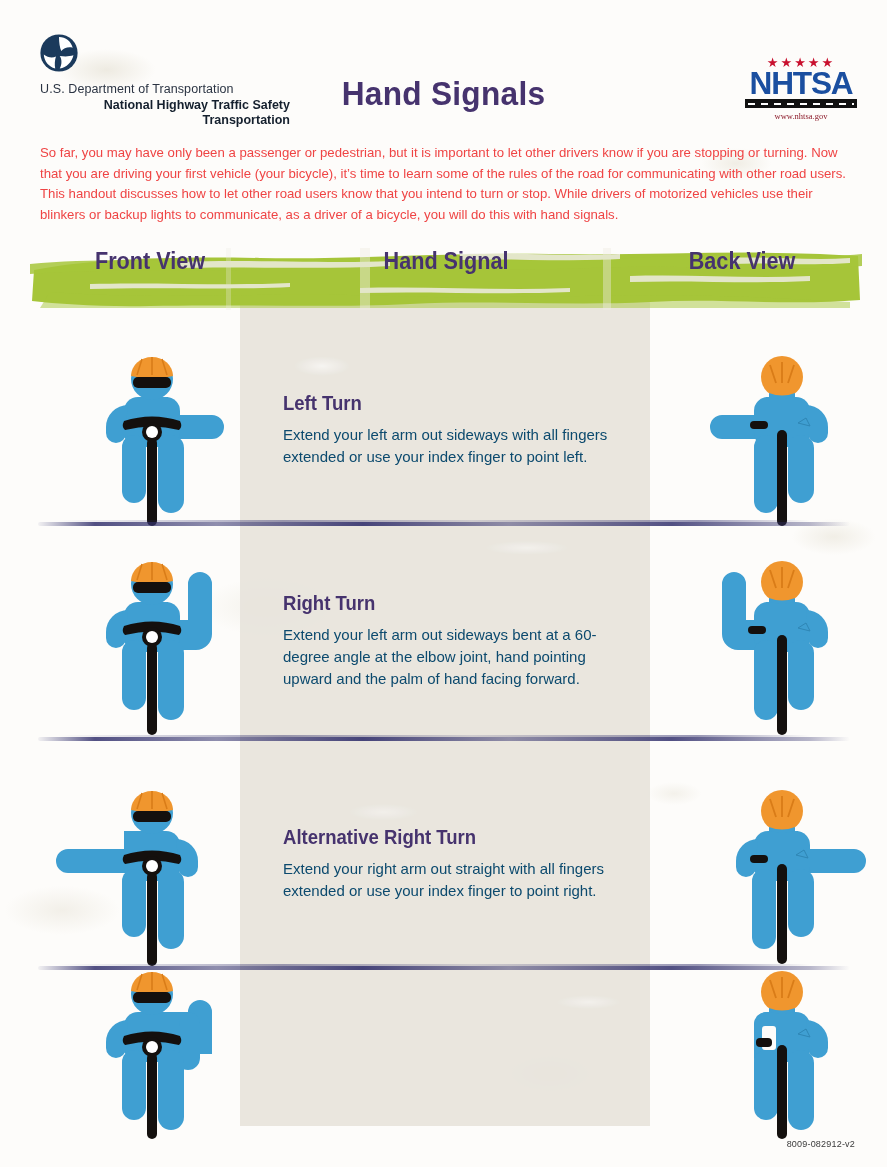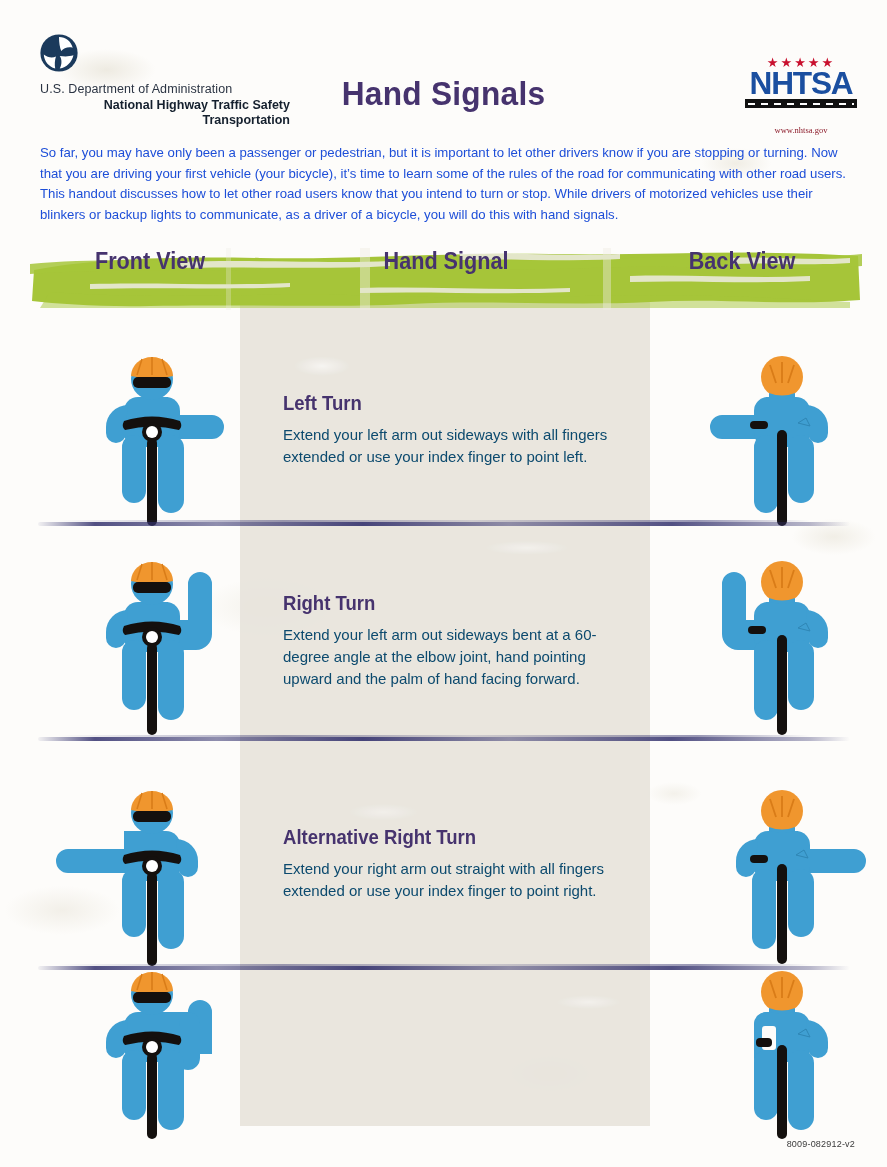--- a/index.html
+++ b/index.html
@@ -86,28 +86,28 @@
     transform: scaleX(1.02);
   }
   #nhtsa-road {
     height: 9px; background: #111111; margin-top: 1px; position: relative;
   }
   #nhtsa-road::after{
     content:""; position:absolute; left:3px; right:3px; top:3.5px; height:2px;
     background: repeating-linear-gradient(to right,#ffffff 0 7px, transparent 7px 13px);
   }
   #nhtsa-url {
-    text-align: center; font-size: 8.5px; color: #8c1b2a; margin-top: 17px;
+    text-align: center; font-size: 8.5px; color: #8c1b2a; margin-top: 3px;
     font-family: "Liberation Serif", serif;
   }
 
   
   #intro {
     position: absolute; left: 40px; top: 143px; width: 812px;
-    font-size: 13.2px; line-height: 1.56; color: #1d4ed8;
+    font-size: 13.2px; line-height: 1.56; color: #ef4444;
     font-family: "Liberation Sans", sans-serif;
   }
 
   
   #green-banner { position: absolute; left: 30px; top: 248px; width: 832px; height: 62px; }
   #banner-cols {
     position: absolute; left: 0; top: 0; width: 832px; height: 62px;
     display: flex; align-items: flex-start;
   }
   .col-head {
@@ -163,21 +163,21 @@
 <div id="header">
 
   <div id="dot-logo-block">
     <svg id="dot-seal" viewBox="0 0 100 100">
       <circle cx="50" cy="50" r="49" fill="#1b3a5c"></circle>
       <path d="M50 8 C68 8 82 20 86 36 C74 33 62 37 56 45 C52 36 50 22 50 8 Z" fill="#ffffff"></path>
       <path d="M88 56 C84 74 70 88 52 91 C58 80 58 67 52 58 C62 59 76 60 88 56 Z" fill="#ffffff"></path>
       <path d="M40 91 C23 86 11 72 10 54 C20 62 33 64 42 59 C39 68 38 80 40 91 Z" fill="#ffffff"></path>
       <circle cx="50" cy="50" r="7" fill="#1b3a5c"></circle>
     </svg>
-    <div class="dot-line1">U.S. Department of Administration</div>
+    <div class="dot-line1">U.S. Department of Transportation</div>
     <div class="dot-line2">
       <span>National Highway Traffic Safety</span><br>
       <span>Transportation</span>
     </div>
   </div>
 
   <div id="page-title">Hand Signals</div>
 
   <div id="nhtsa-logo">
     <div id="nhtsa-stars">★★★★★</div>

